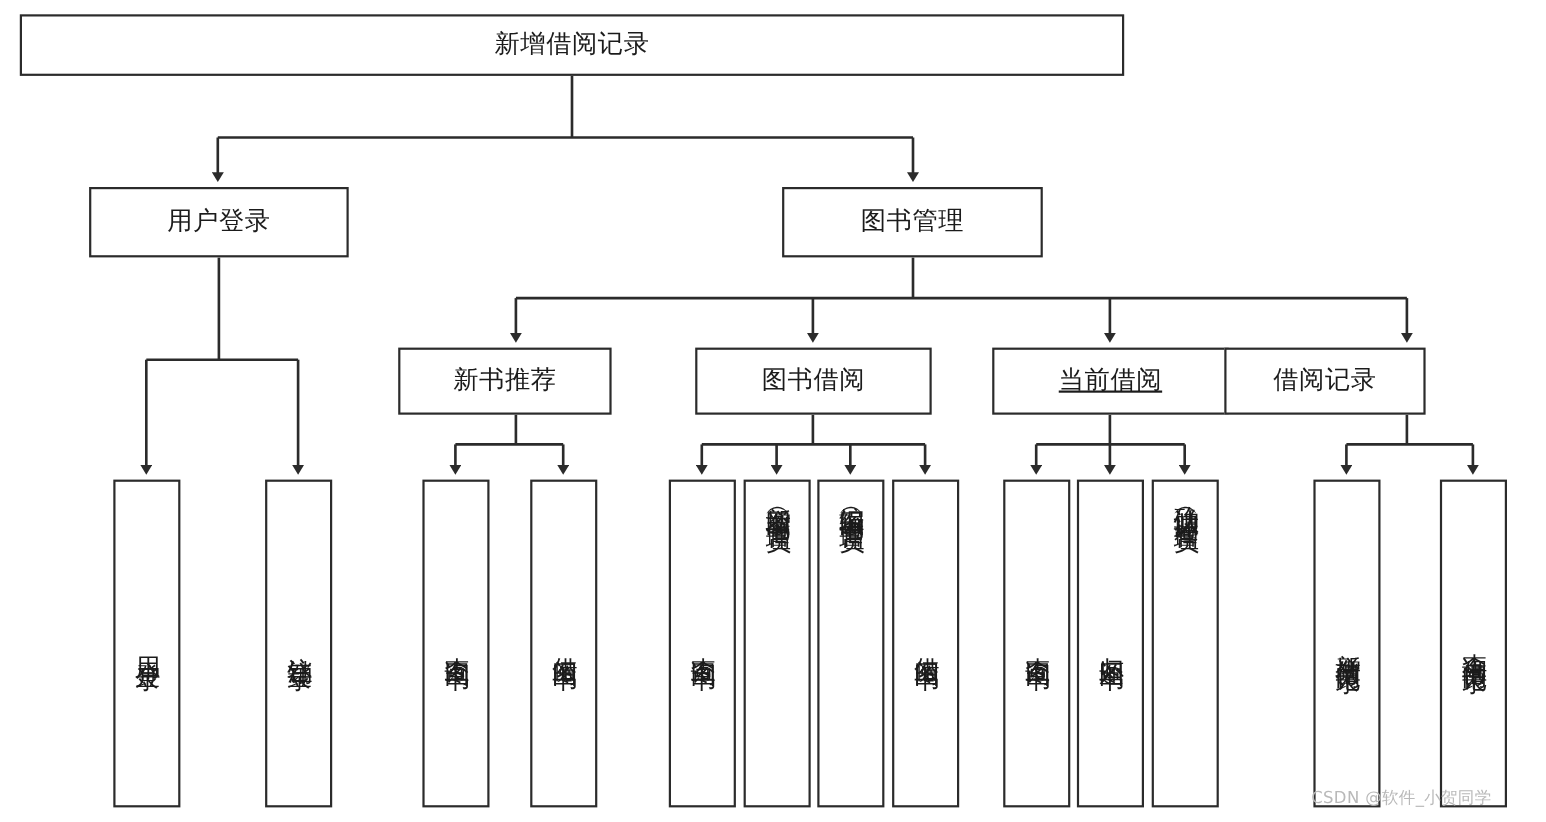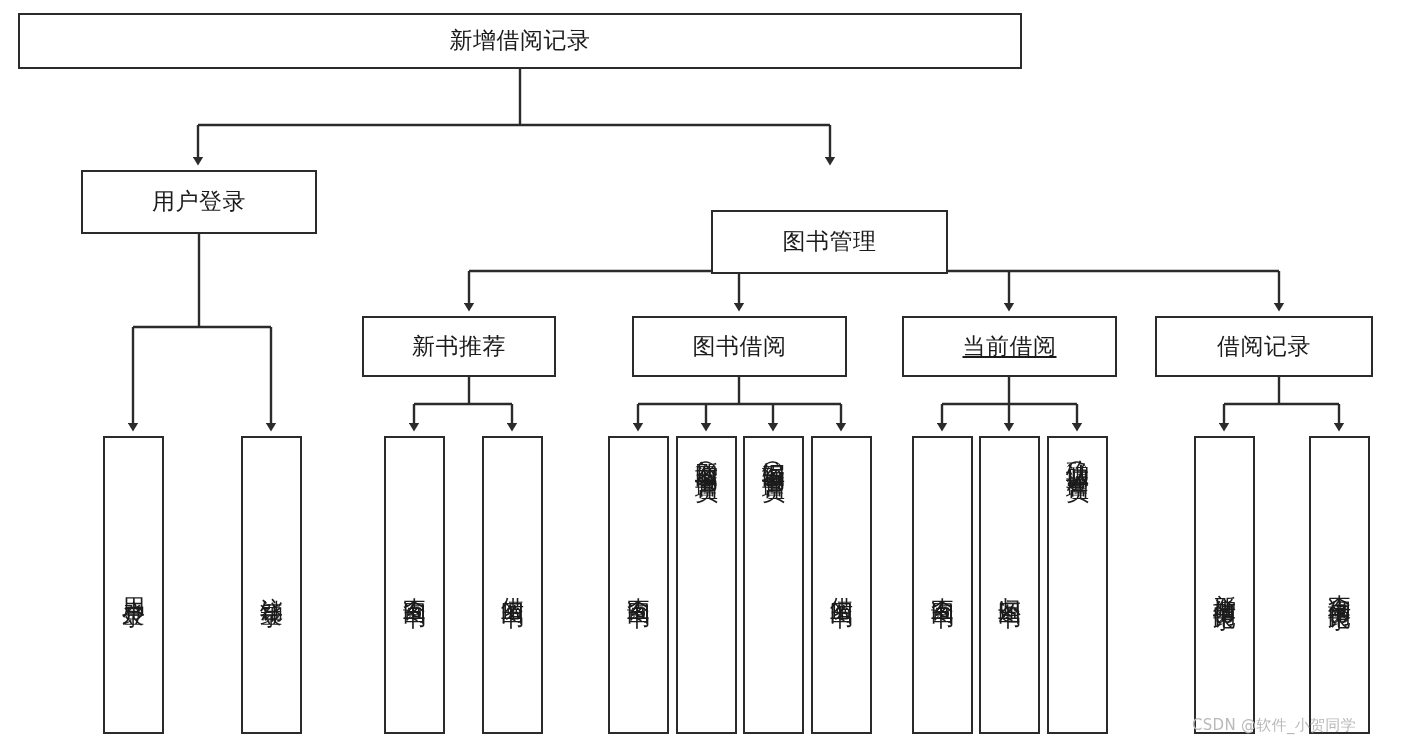--- a/index.html
+++ b/index.html
@@ -129,34 +129,34 @@
     </g>
   </svg>
 
   <div class="node horizontal" style="left:18px; top:13px; width:1004px; height:56px;">
     <span class="node-label">新增借阅记录</span>
   </div>
 
   <div class="node horizontal" style="left:81px; top:170px; width:236px; height:64px;">
     <span class="node-label">用户登录</span>
   </div>
-  <div class="node horizontal" style="left:711px; top:170px; width:237px; height:64px;margin-top:40px;">
+  <div class="node horizontal" style="left:711px; top:170px; width:237px; height:64px;">
     <span class="node-label">图书管理</span>
   </div>
 
   <div class="node horizontal" style="left:362px; top:316px; width:194px; height:61px;">
     <span class="node-label">新书推荐</span>
   </div>
   <div class="node horizontal" style="left:632px; top:316px; width:215px; height:61px;">
     <span class="node-label">图书借阅</span>
   </div>
   <div class="node horizontal" style="left:902px; top:316px; width:215px; height:61px;text-decoration:underline;">
     <span class="node-label">当前借阅</span>
   </div>
-  <div class="node horizontal" style="left:1155px; top:316px; width:218px; height:61px;">
+  <div class="node horizontal" style="left:1113px; top:316px; width:183px; height:61px;">
     <span class="node-label">借阅记录</span>
   </div>
 
   <div class="node vertical centered" style="left:103px; top:436px; width:61px; height:298px;">
     <span class="node-label">用户登录</span>
   </div>
   <div class="node vertical centered" style="left:241px; top:436px; width:61px; height:298px;">
     <span class="node-label">注销登录</span>
   </div>
 

